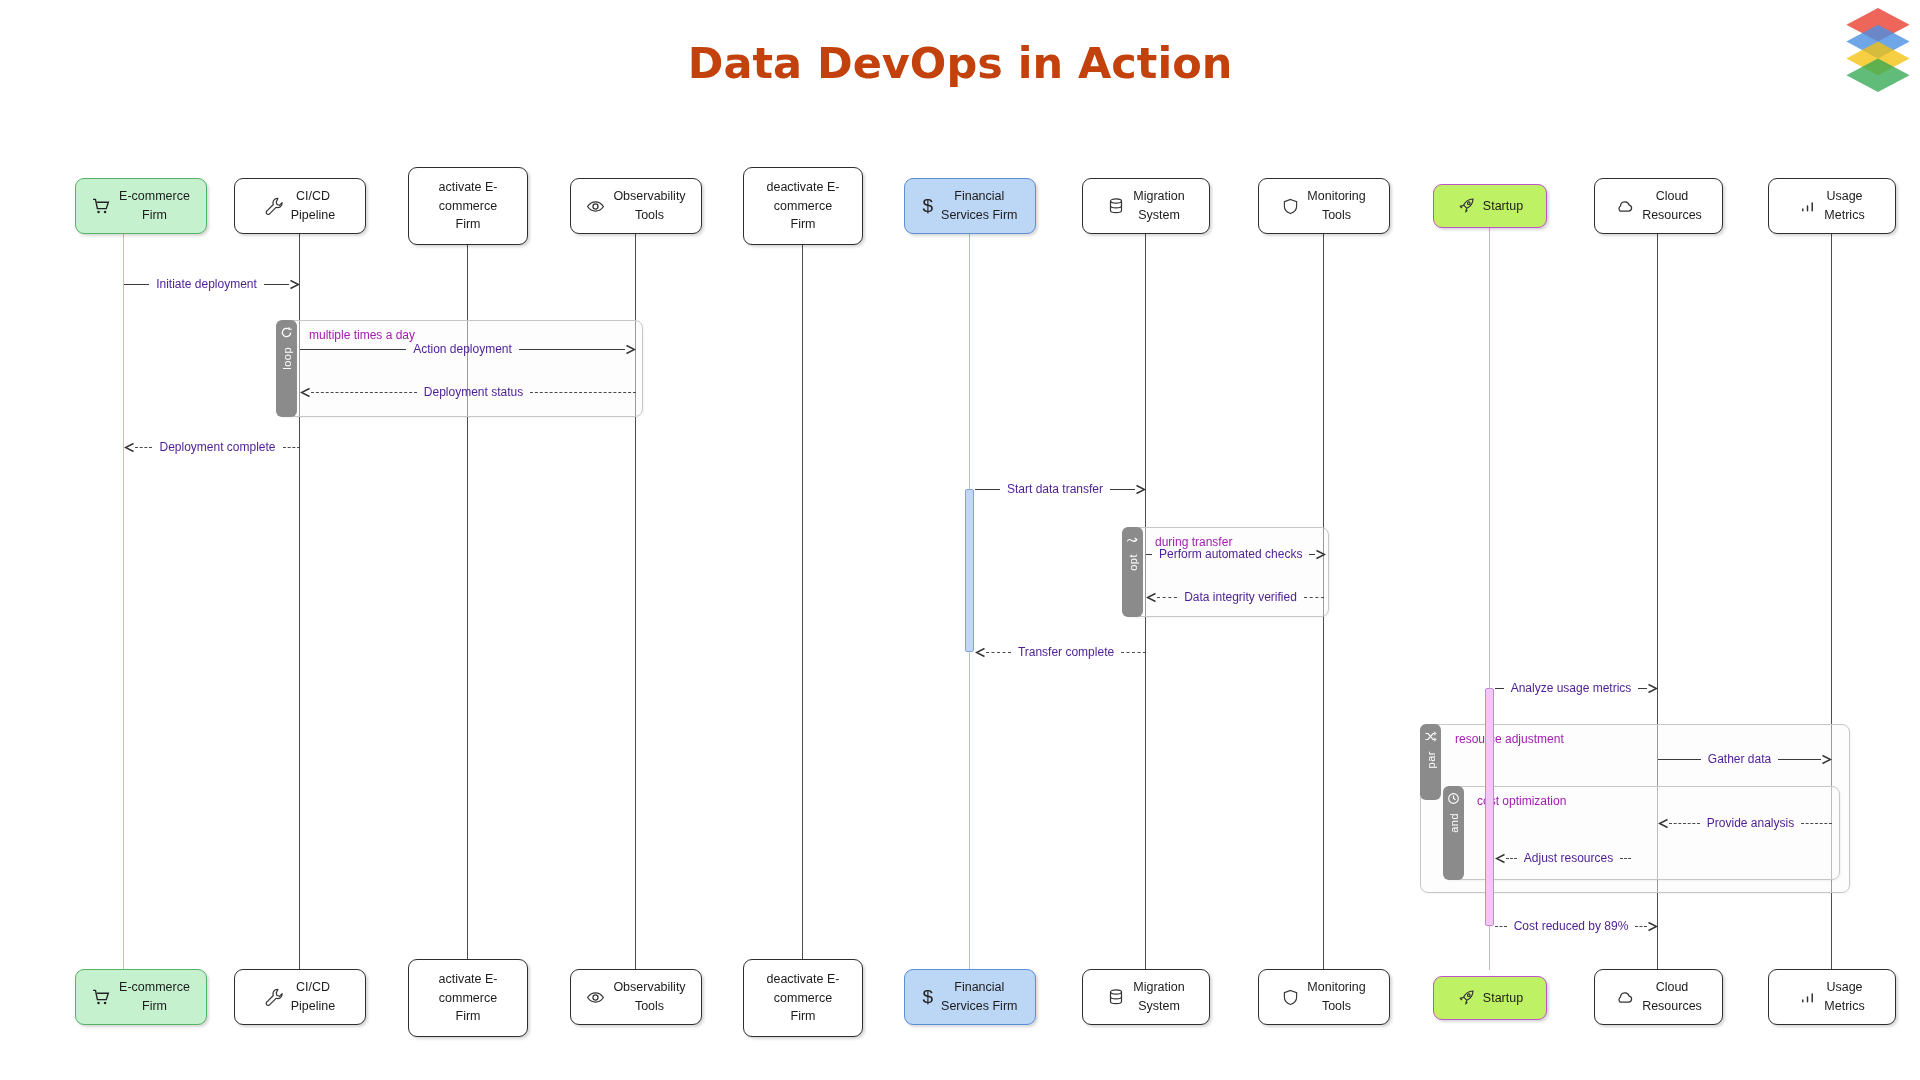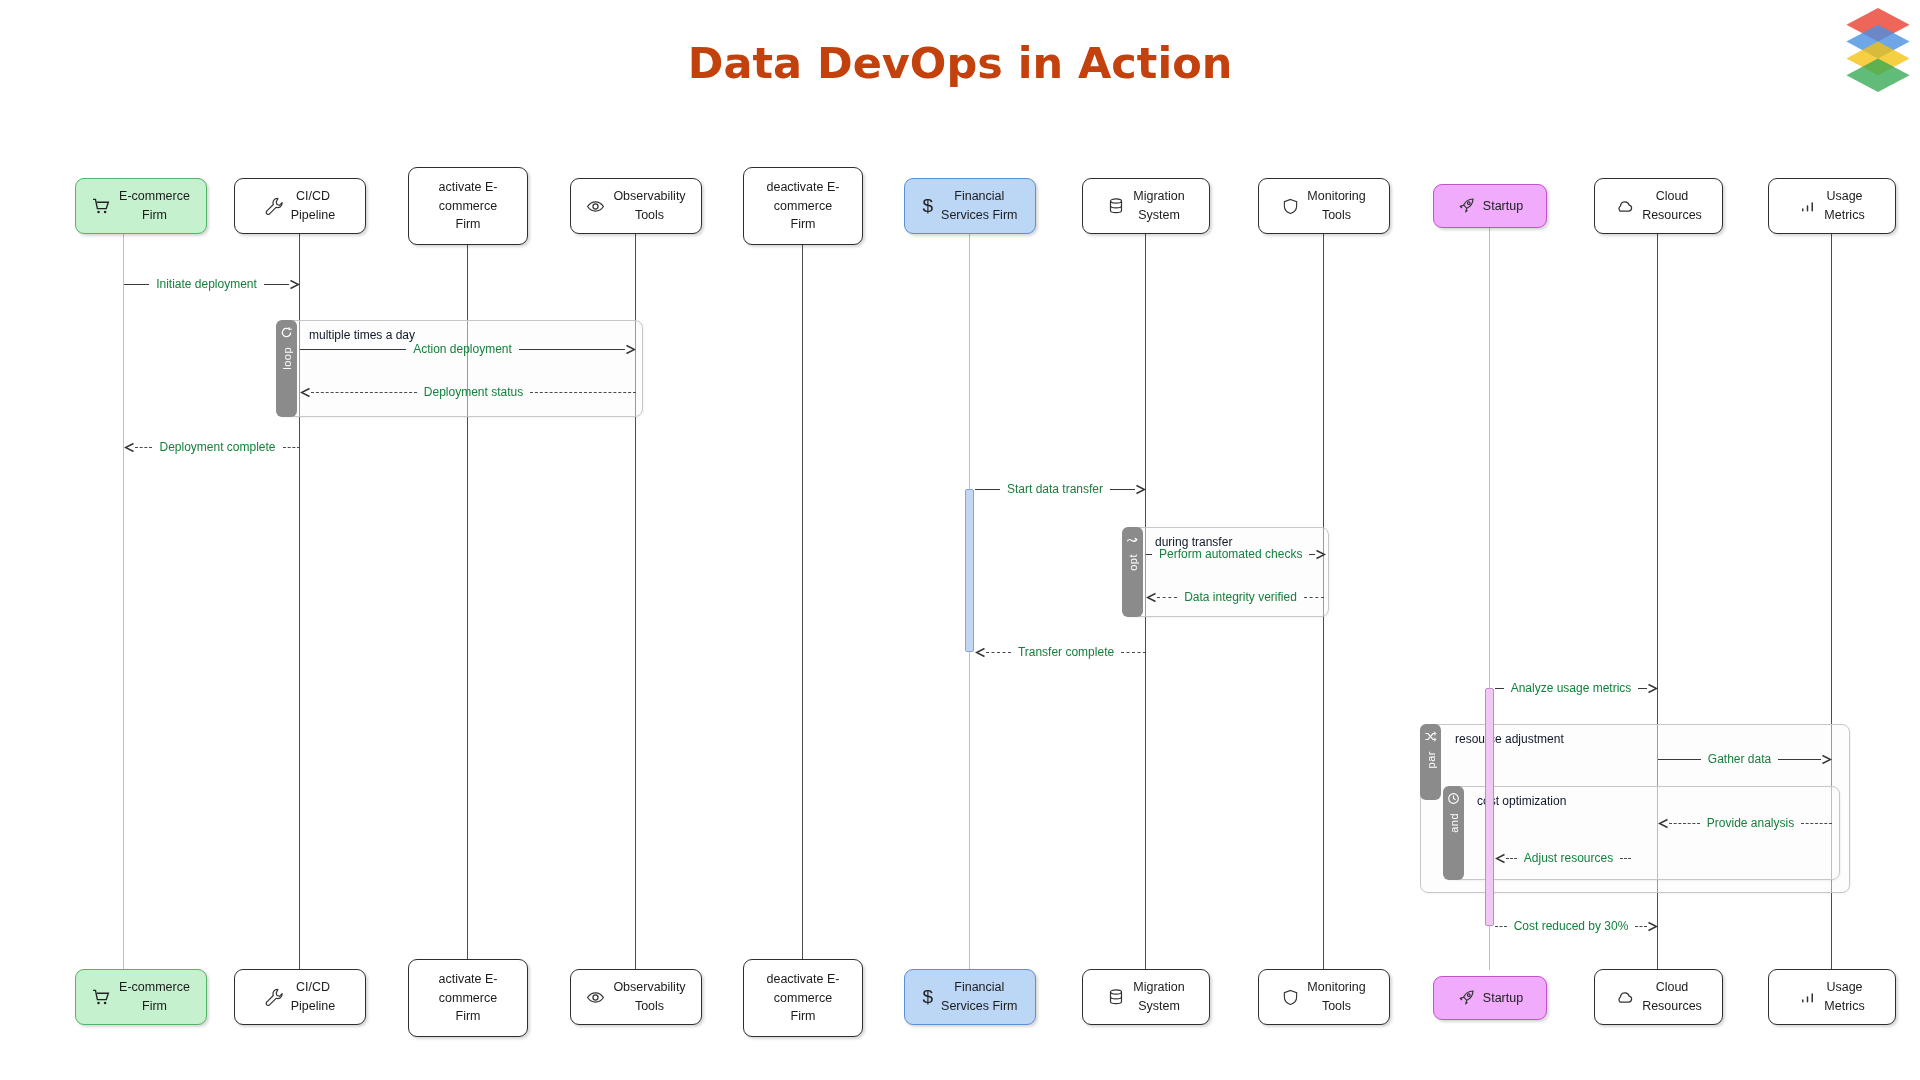--- a/index.html
+++ b/index.html
@@ -4,32 +4,32 @@
 <style>
   html,body{margin:0;padding:0;background:#fff;}
   body{width:1920px;height:1080px;position:relative;font-family:"Liberation Sans",sans-serif;overflow:hidden;}
   .title{position:absolute;top:38px;left:0;width:100%;text-align:center;font-size:43px;font-weight:bold;color:#c2410c;z-index:7;font-family:"DejaVu Sans",sans-serif;}
   .logo{position:absolute;left:1845px;top:8px;z-index:7;}
   .life{position:absolute;top:228px;height:742px;width:1.4px;z-index:1;}
   .actor{position:absolute;display:flex;align-items:center;justify-content:center;gap:8px;background:#fff;border:1.4px solid #2e2e2e;border-radius:9px;box-shadow:2px 2px 3px rgba(0,0,0,.16);z-index:6;font-size:12.5px;color:#1c1c1c;text-align:center;box-sizing:border-box;padding:4px 6px;}
   .actor .albl{white-space:pre-line;line-height:1.5;}
   .actor.green{background:#c6f1cf;border-color:#54b465;margin-left:17px;}
   .actor.blue{background:#bcd6f6;border-color:#5b8fd6;}
-  .actor.pink{background:#f0abfc;border-color:#c054c8;}
+  .actor.pink{background:#bef264;border-color:#c054c8;}
   .aicon{display:flex;align-items:center;flex:0 0 auto;}
   .dollar{font-size:19px;color:#222;}
   .msg{position:absolute;display:flex;align-items:center;height:22px;z-index:5;}
   .seg{flex:1;border-top:1.4px solid #3a3a3a;min-width:6px;}
   .msg.dashed .seg{border-top:1.5px dashed #4a4a4a;}
-  .mlbl{font-size:12px;color:#15803d;margin:0 7px;white-space:nowrap;}
+  .mlbl{font-size:12px;color:#4c1d95;margin:0 7px;white-space:nowrap;}
   .head{display:flex;align-items:center;flex:0 0 auto;}
   .frame{position:absolute;border:1.2px solid #c7c7c7;border-radius:8px;background:rgba(250,250,250,.45);z-index:3;box-shadow:1px 1px 2px rgba(0,0,0,.05);}
   .ftab{position:absolute;left:-1px;top:-1px;width:21px;background:#8b8b8b;border-radius:6px;display:flex;flex-direction:column;align-items:center;padding-top:5px;box-sizing:border-box;z-index:2;}
   .vtext{writing-mode:vertical-rl;transform:rotate(180deg);font-size:11px;color:#fff;letter-spacing:.5px;margin-top:4px;}
-  .flbl{position:absolute;font-size:12px;color:#0f172a;white-space:nowrap;}
+  .flbl{position:absolute;font-size:12px;color:#a21caf;white-space:nowrap;}
   .act{position:absolute;width:9px;z-index:4;border-radius:2px;box-sizing:border-box;}
   .act.blue{background:#c3d7f4;border:1px solid #86a4d6;}
   .act.pink{background:#f0c8f3;border:1px solid #c887d2;}
 </style>
 </head>
 <body>
 
 <div class="title">Data DevOps in Action</div>
 
 <div class="logo">
@@ -228,21 +228,21 @@
         <path d="M9.5 1.5 L1.5 5.5 L9.5 9.5"></path>
       </svg>
     </span>
   <span class="seg"></span>
     <span class="mlbl">Adjust resources</span>
     <span class="seg"></span>
 </div>
 
 <div class="msg dashed" style="left:1495px;top:915px;width:163px">
   <span class="seg"></span>
-    <span class="mlbl">Cost reduced by 30%</span>
+    <span class="mlbl">Cost reduced by 89%</span>
     <span class="seg"></span>
   <span class="head">
       <svg width="11" height="11" viewBox="0 0 11 11" fill="none" stroke="#333" stroke-width="1.4">
         <path d="M1.5 1.5 L9.5 5.5 L1.5 9.5"></path>
       </svg>
     </span>
 </div>
 
 <div class="actor green" style="left:58px;top:178px;width:132px;height:56px">
   <span class="aicon">

